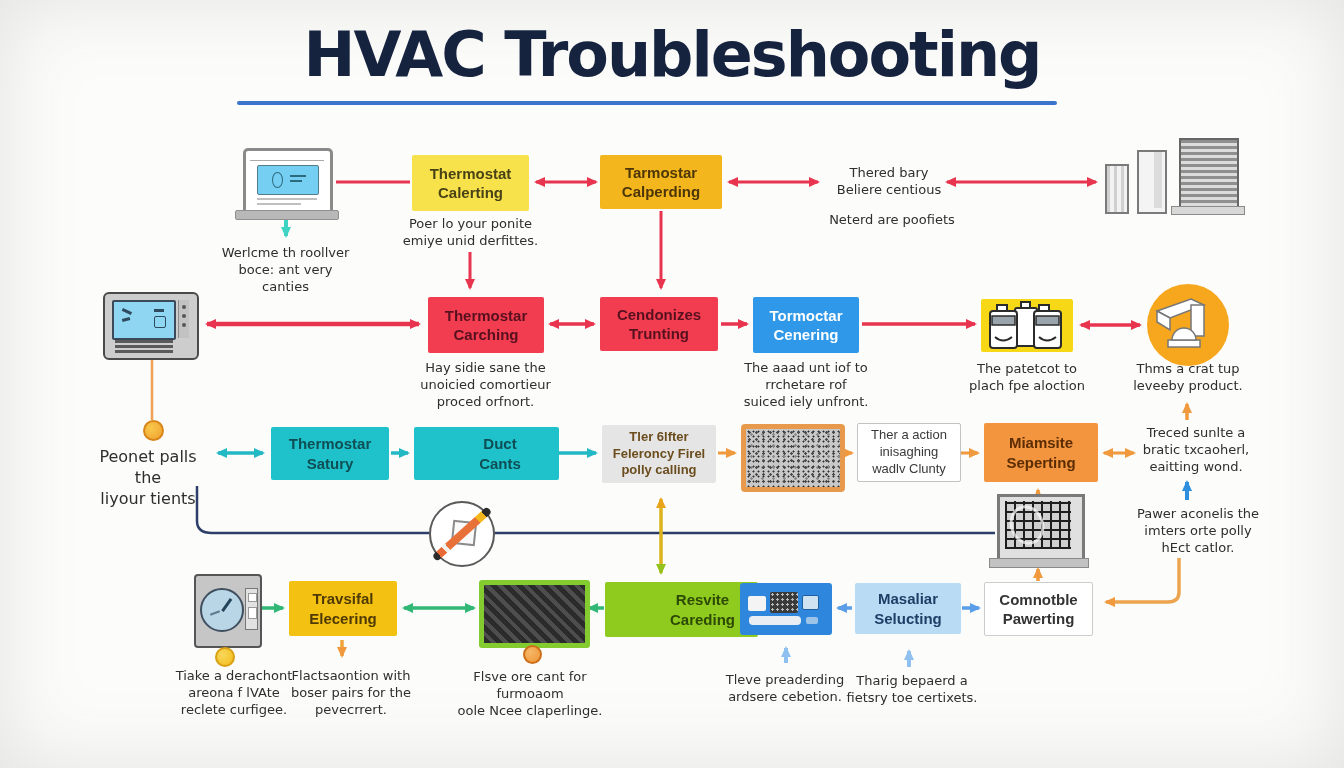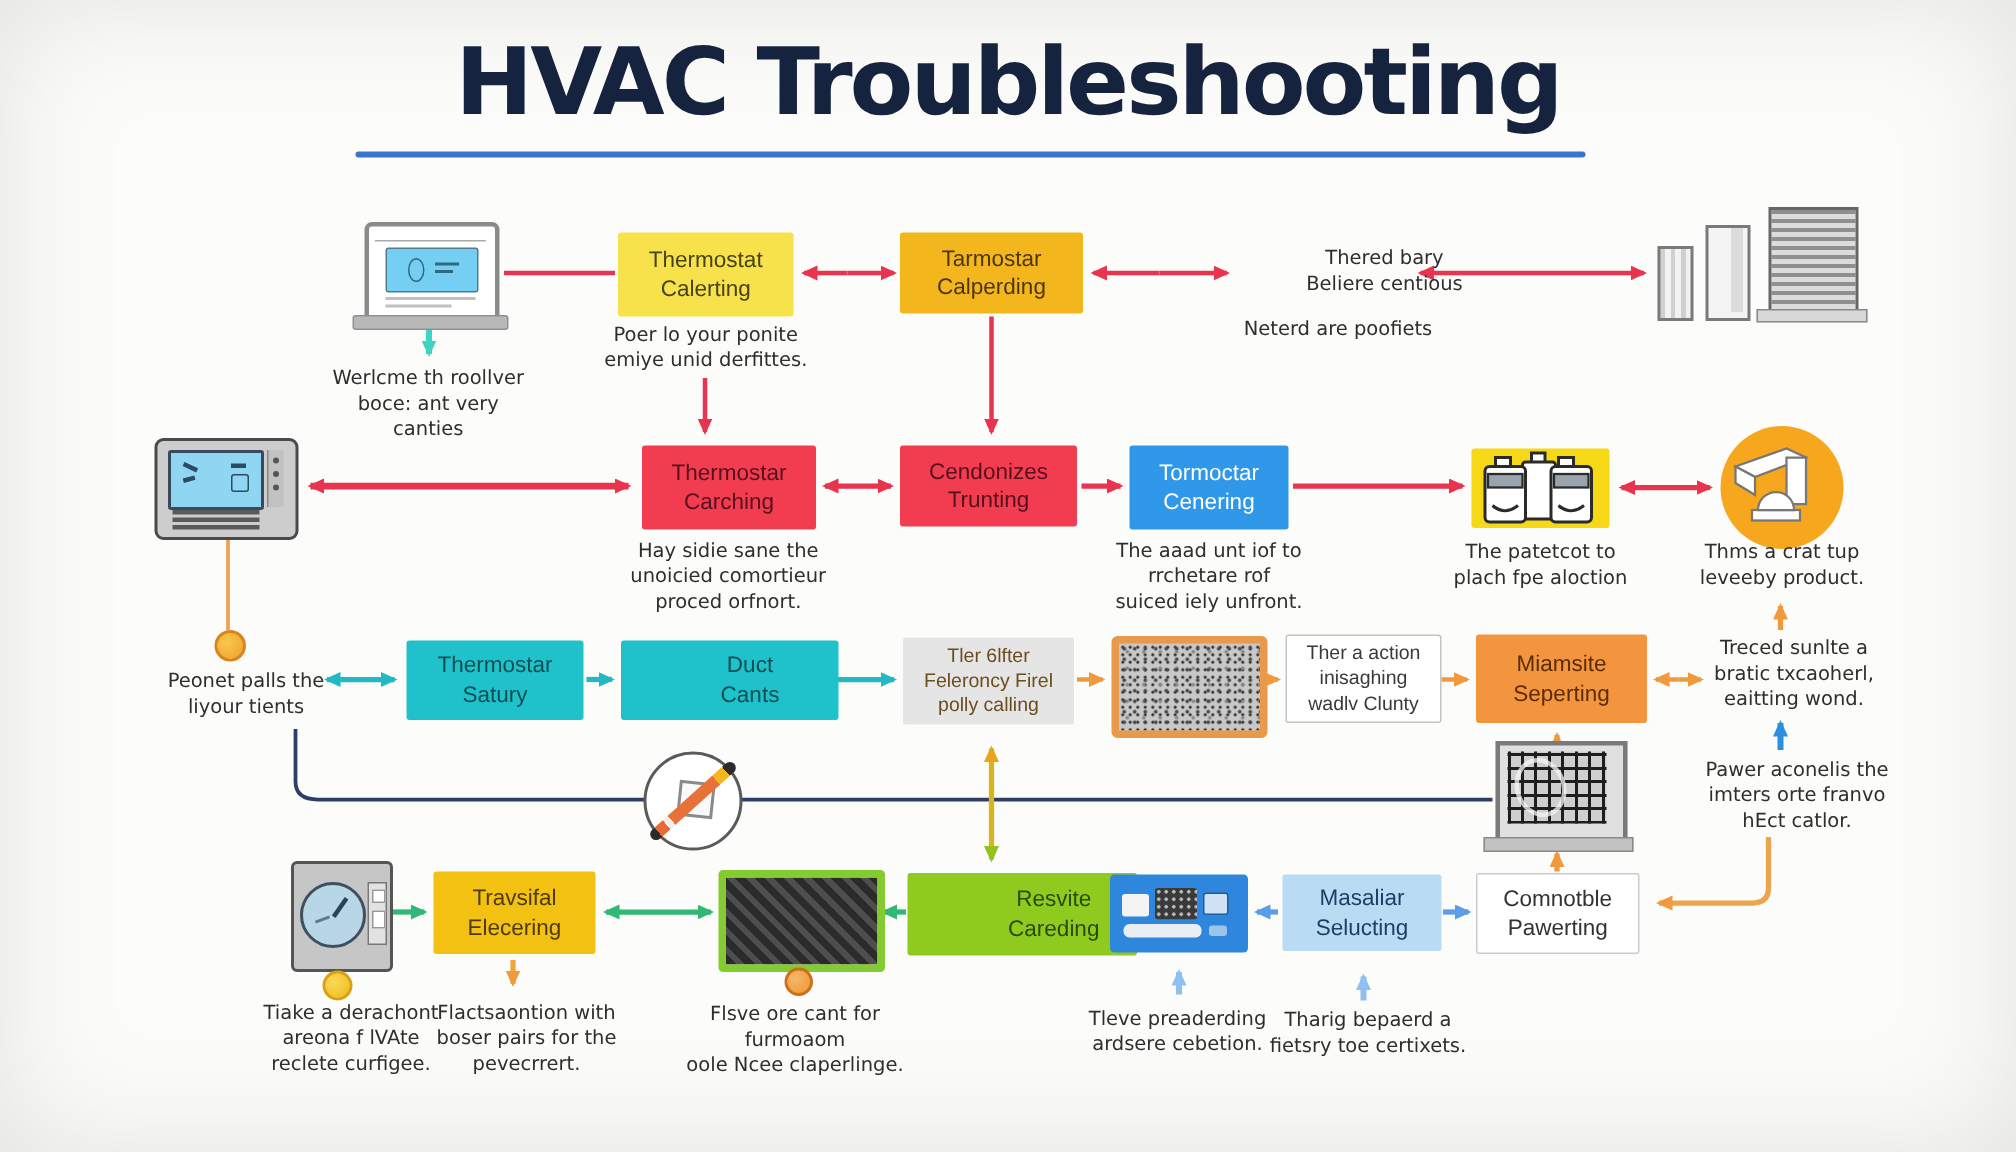--- a/index.html
+++ b/index.html
@@ -5,21 +5,21 @@
   html,body{margin:0;padding:0;background:#e8e8e6;}
   .canvas{position:relative;width:1344px;height:768px;background:#fcfcfa;overflow:hidden;
           font-family:"DejaVu Sans","Liberation Sans",sans-serif;
           box-shadow:inset 0 0 80px rgba(110,110,105,.18);}
   .abs{position:absolute;}
   .title{position:absolute;left:0;right:0;top:18px;text-align:center;
          font-family:"DejaVu Sans",sans-serif;font-weight:800;font-size:62px;
          letter-spacing:-2px;color:#16233f;}
   .underline{position:absolute;left:237px;top:101px;width:820px;height:4px;background:#3b74cc;border-radius:2px;}
   .box{position:absolute;display:flex;align-items:center;justify-content:center;text-align:center;
-       white-space:pre-line;font-family:"Liberation Sans",sans-serif;font-weight:400;
+       white-space:pre-line;font-family:"Liberation Sans",sans-serif;font-weight:700;
        font-size:15px;line-height:1.3;border-radius:2px;z-index:3;}
   .caption{position:absolute;text-align:center;white-space:pre-line;font-size:13px;line-height:1.32;
            color:#2e2e2e;font-weight:500;z-index:3;}
   .c-yellow {background:#f8e24b;color:#494216;}
   .c-gold   {background:#f3b71d;color:#4d3607;}
   .c-red    {background:#f23c50;color:#57101e;}
   .c-blue   {background:#2f98e8;color:#ffffff;}
   .c-teal   {background:#1fc2ca;color:#0e4e54;}
   .c-beige  {background:#e5e5e5;color:#6b4d1e;font-size:13px;}
   .c-whitebx{background:#ffffff;border:1.5px solid #c3c3c3;color:#3a3a3a;font-weight:500;font-size:13px;}
@@ -161,21 +161,21 @@
 canties</div>
 
   <div class="box c-yellow" style="left:412px;top:155px;width:117px;height:56px;">Thermostat
 Calerting</div>
   <div class="caption" style="left:388px;top:215px;width:165px;">Poer lo your ponite
 emiye unid derfittes.</div>
 
   <div class="box c-gold" style="left:600px;top:155px;width:122px;height:54px;">Tarmostar
 Calperding</div>
 
-  <div class="caption" style="left:852px;top:164px;width:142px;font-size:13px;">Thered bary
+  <div class="caption" style="left:818px;top:164px;width:142px;font-size:13px;">Thered bary
 Beliere centious</div>
   <div class="caption" style="left:818px;top:211px;width:148px;font-size:13px;">Neterd are poofiets</div>
 
   <div class="icon" style="left:1103px;top:138px;width:140px;height:78px;">
     <div class="abs" style="left:2px;top:26px;width:20px;height:46px;background:#ececec;border:2px solid #7a7a7a;background-image:repeating-linear-gradient(90deg,#d0d0d0 0 3px,#f2f2f2 3px 7px);"></div>
     <div class="abs" style="left:34px;top:12px;width:26px;height:60px;background:#f4f4f4;border:2px solid #7a7a7a;">
       <div class="abs" style="left:15px;top:0;width:8px;height:56px;background:#dcdcdc;"></div>
     </div>
     <div class="abs" style="left:76px;top:0;width:56px;height:68px;border:2px solid #666;background:repeating-linear-gradient(180deg,#8f8f8f 0 3px,#dcdcdc 3px 6px);"></div>
     <div class="abs" style="left:68px;top:68px;width:72px;height:7px;background:#d8d8d8;border:1px solid #8a8a8a;"></div>
@@ -240,21 +240,21 @@
         <polygon points="44,21 57,21 57,52 44,52"></polygon>
         <rect x="21" y="56" width="32" height="7"></rect>
         <path d="M25,56 a12,12 0 0 1 24,0 z"></path>
       </g>
     </svg>
   </div>
   <div class="caption" style="left:1131px;top:360px;width:114px;">Thms a crat tup
 leveeby product.</div>
 
   <div class="coin" style="left:143px;top:420px;width:17px;height:17px;background:radial-gradient(circle at 35% 35%,#f8c84a,#f0a030);border:2px solid #d8861c;"></div>
-  <div class="caption" style="left:108px;top:446px;width:112px;font-size:13px;text-align:center;">Peonet palls the
+  <div class="caption" style="left:92px;top:446px;width:112px;font-size:16px;text-align:center;">Peonet palls the
 liyour tients</div>
 
   <div class="box c-teal" style="left:271px;top:427px;width:118px;height:53px;">Thermostar
 Satury</div>
   <div class="box c-teal" style="left:414px;top:427px;width:118px;height:53px;padding-left:27px;">Duct
 Cants</div>
   <div class="box c-beige" style="left:602px;top:425px;width:114px;height:58px;">Tler 6lfter
 Feleroncy Firel
 polly calling</div>
 
@@ -265,21 +265,21 @@
   <div class="box c-whitebx" style="left:857px;top:423px;width:102px;height:57px;">Ther a action
 inisaghing
 wadlv Clunty</div>
   <div class="box c-orange" style="left:984px;top:423px;width:114px;height:59px;">Miamsite
 Seperting</div>
 
   <div class="caption" style="left:1134px;top:424px;width:124px;">Treced sunlte a
 bratic txcaoherl,
 eaitting wond.</div>
   <div class="caption" style="left:1134px;top:505px;width:128px;">Pawer aconelis the
-imters orte franvo
+imters orte polly
 hEct catlor.</div>
 
   <div class="icon" style="left:429px;top:501px;width:62px;height:62px;background:#fff;border:2px solid #5a5a5a;border-radius:50%;">
     <div class="abs" style="left:21px;top:18px;width:20px;height:20px;border:2px solid #8a8a8a;background:#fafafa;transform:rotate(6deg);"></div>
     <div class="abs" style="left:-6px;top:27px;width:74px;height:8px;border-radius:4px;transform:rotate(-42deg);
          background:linear-gradient(90deg,#2b2b2b 0 8%,#e86a35 8% 18%,#f0efe8 18% 24%,#e8713a 24% 78%,#f3b71d 78% 90%,#2b2b2b 90%);"></div>
   </div>
 
   <div class="icon" style="left:997px;top:494px;width:82px;height:64px;background:#e0e0e0;border:3px solid #7a7a7a;">
     <div class="abs" style="left:5px;top:4px;width:66px;height:48px;background:#cfcfcf;

